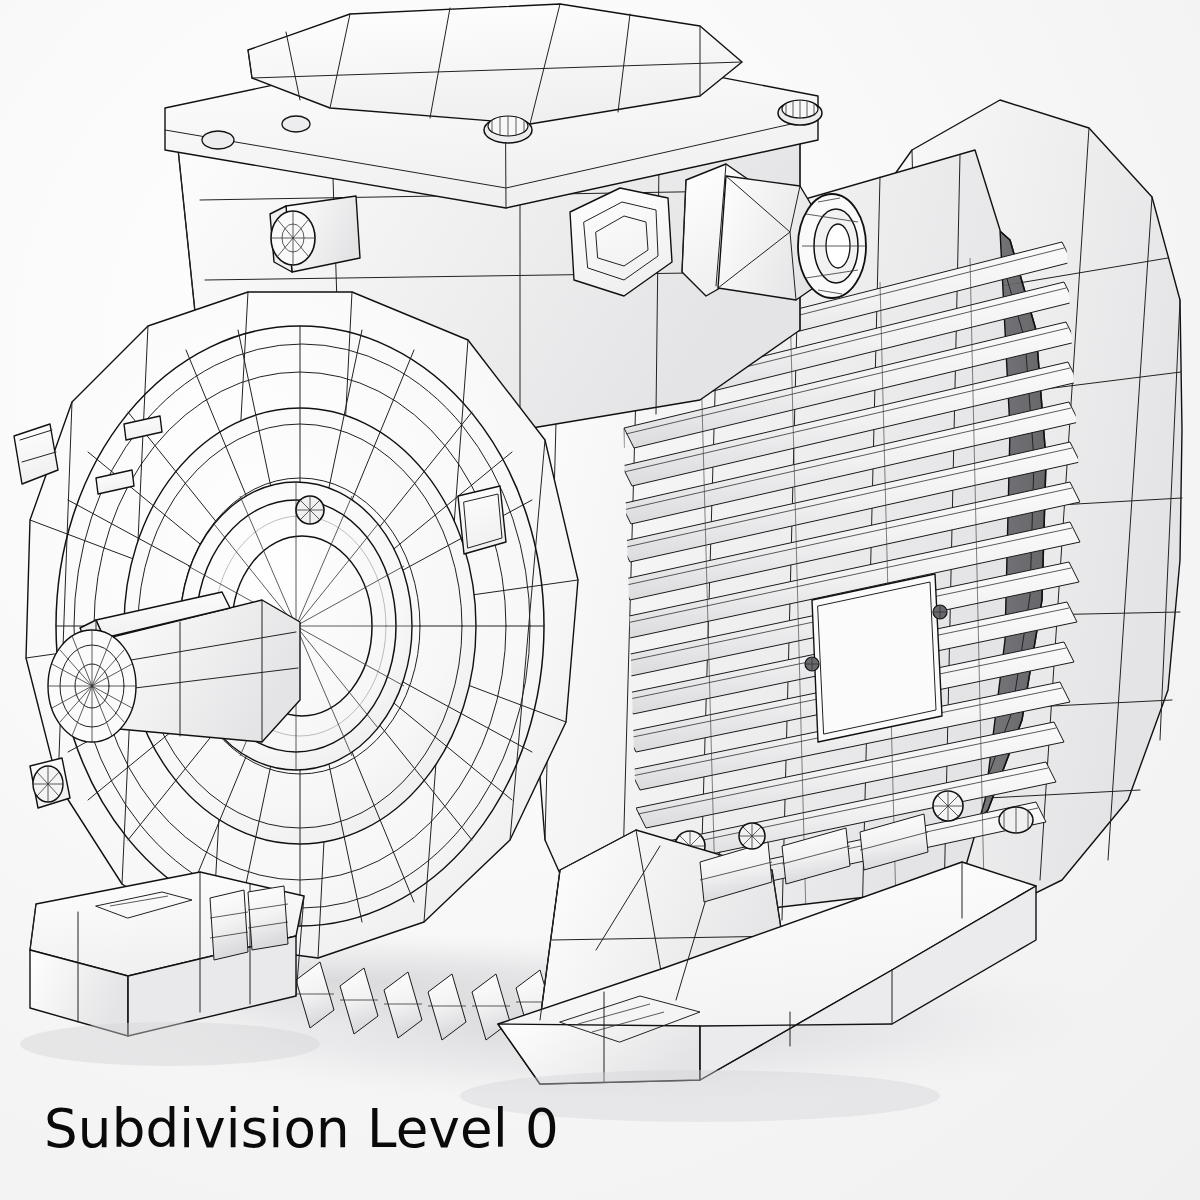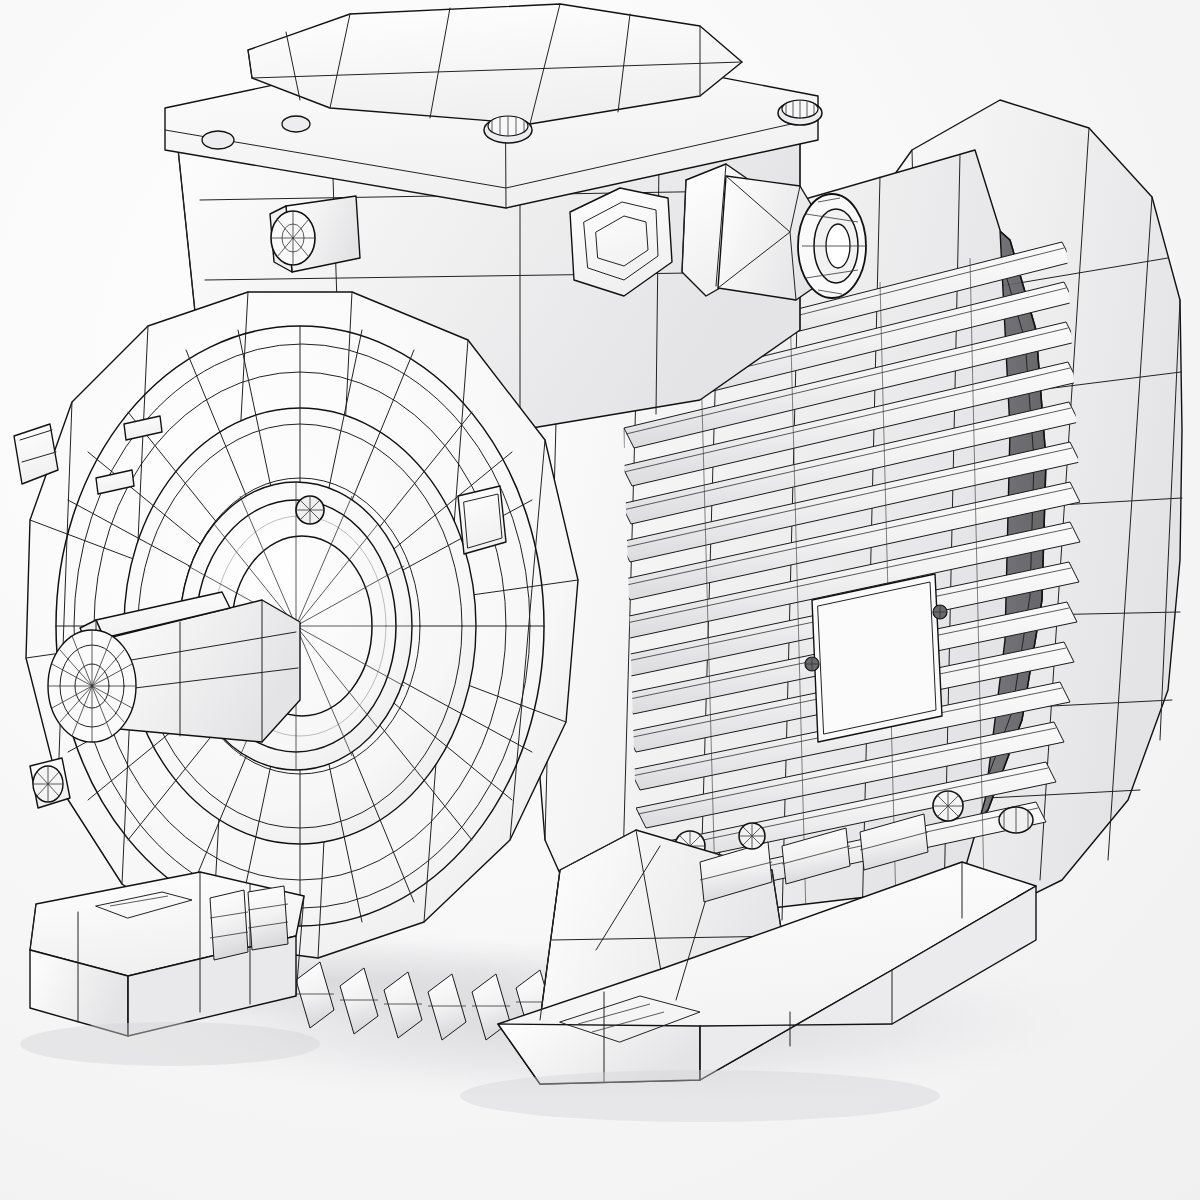--- a/index.html
+++ b/index.html
@@ -575,14 +575,15 @@
       </g>
     </g>
 
     <g>
       <ellipse cx="170" cy="1044" rx="150" ry="22" fill="#d4d4d8" opacity="0.45"></ellipse>
       <ellipse cx="700" cy="1096" rx="240" ry="26" fill="#d4d4d8" opacity="0.42"></ellipse>
     </g>
 
   </svg>
 
+  <div id="caption" style="color: rgb(10, 10, 10); font-size: 53px; left: 44px; top: 1102px;">Subdivision Level 0</div>
 
 </div>
 
 </body></html>

